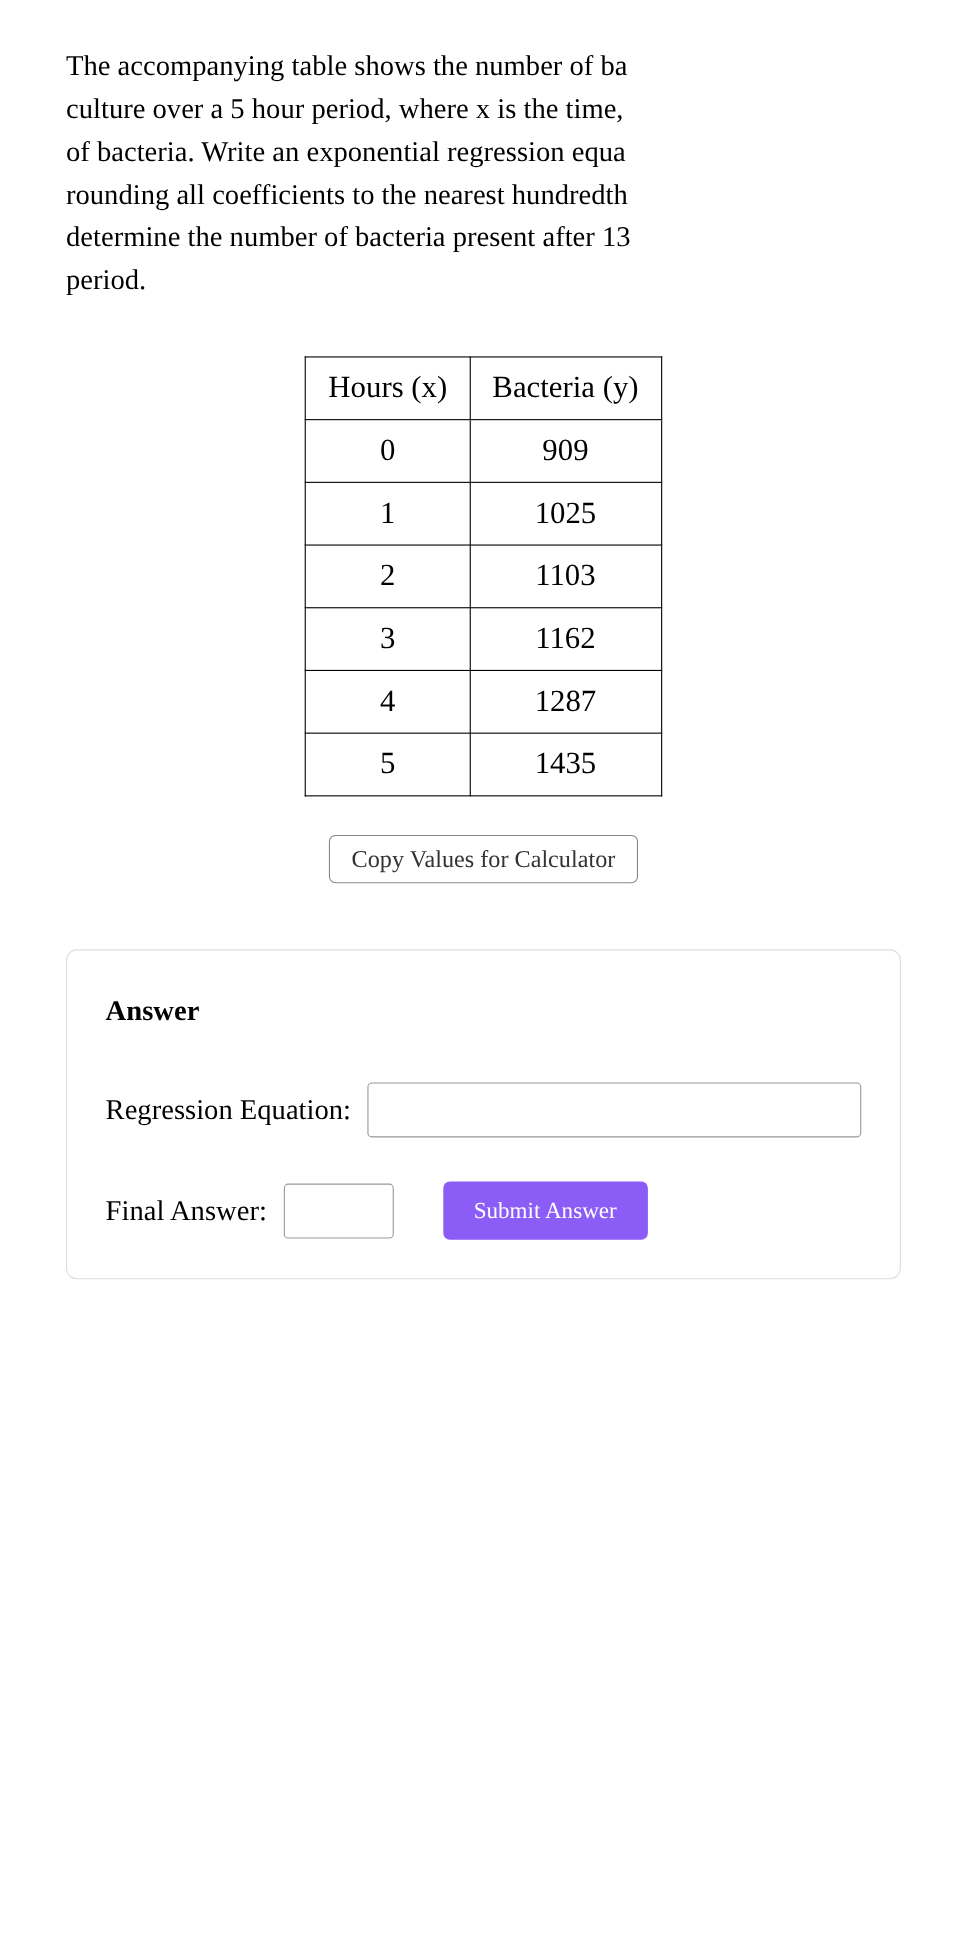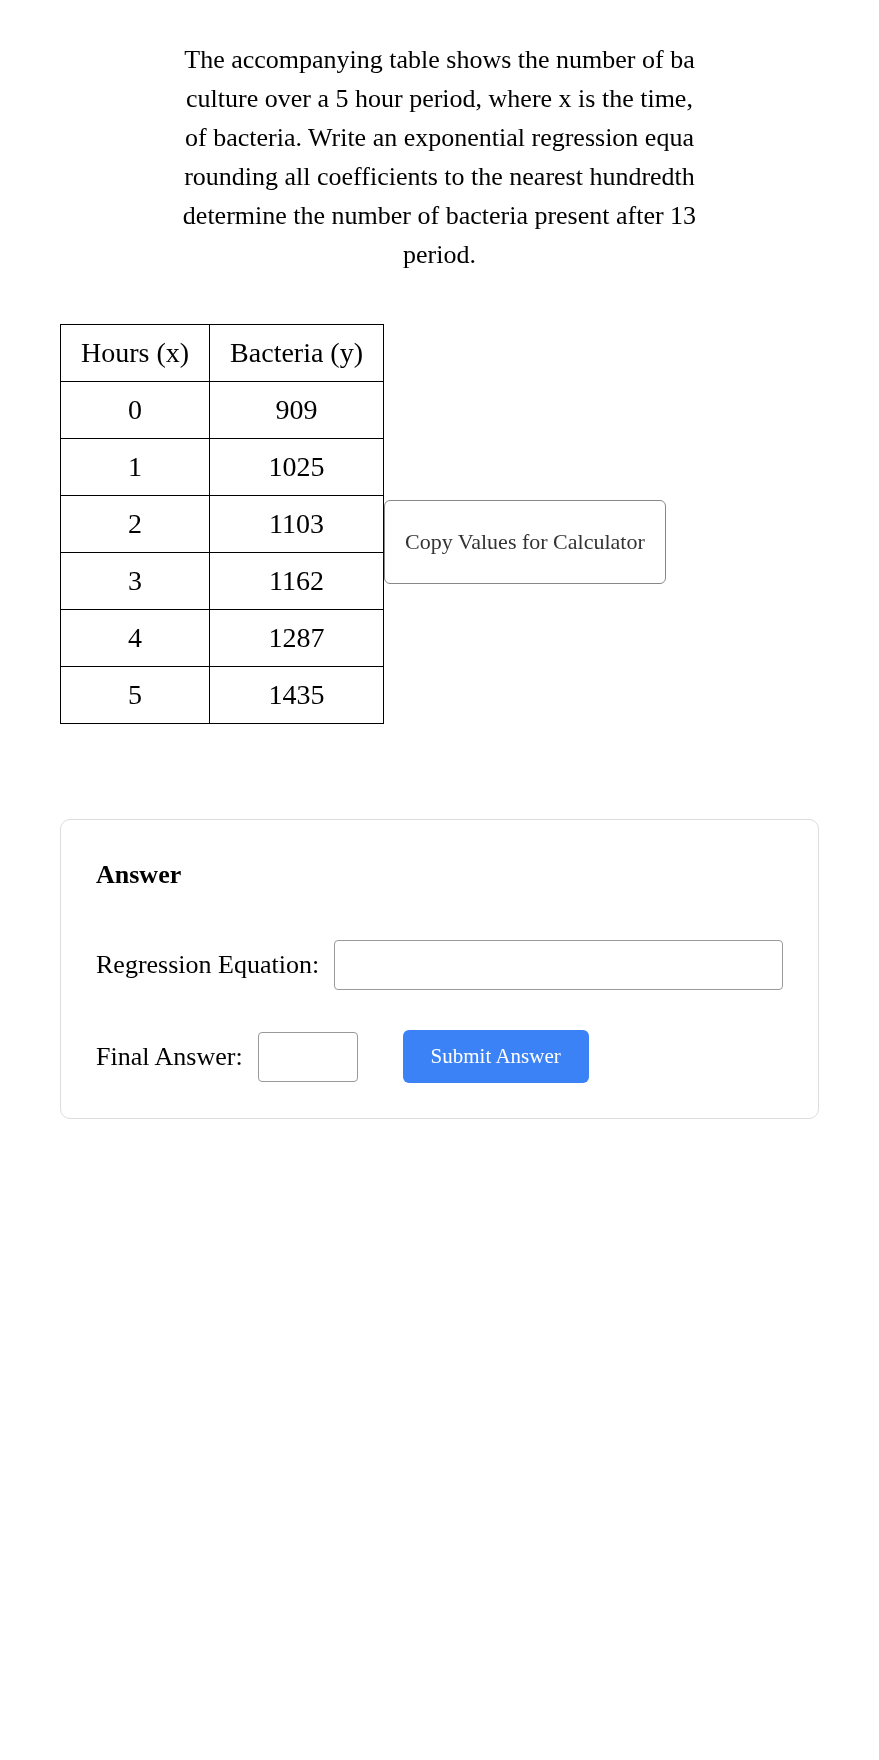--- a/index.html
+++ b/index.html
@@ -11,28 +11,29 @@
       font-family: Georgia, 'Times New Roman', serif;
       background: #ffffff;
       padding: 40px 60px;
       width: 879px;
       color: #000000;
     }
     .problem-text {
       font-size: 26px;
       line-height: 1.5;
       margin-bottom: 50px;
-      text-align: center;
     }
     .italic {
     }
     .table-container {
       display: flex;
+      flex-direction: column;
       align-items: center;
       margin-bottom: 60px;
+      justify-content: space-between;
     }
     table {
       border-collapse: collapse;
       font-family: 'Times New Roman', serif;
       font-size: 28px;
       margin-bottom: 35px;
     }
     th, td {
       border: 1px solid #000000;
       padding: 12px 20px;
@@ -44,21 +45,21 @@
     }
     .button-group {
       display: flex;
       flex-direction: column;
       gap: 15px;
       align-items: center;
     }
     .outline-btn {
       font-family: Georgia, serif;
       font-size: 22px;
-      padding: 28px 20px;
+      padding: 8px 20px;
       background: #ffffff;
       border: 1px solid #888888;
       border-radius: 6px;
       cursor: pointer;
       color: #333333;
     }
     .answer-section {
       border: 1px solid #dddddd;
       border-radius: 10px;
       padding: 40px 35px 35px 35px;
@@ -88,21 +89,21 @@
       font-family: Georgia, serif;
     }
     .input-long {
       flex: 1;
       min-width: 200px;
     }
     .input-short {
       width: 100px;
     }
     .submit-btn {
-      background: #3b82f6;
+      background: #8b5cf6;
       color: #ffffff;
       border: none;
       border-radius: 6px;
       padding: 14px 28px;
       font-size: 21px;
       font-family: Georgia, serif;
       cursor: pointer;
       margin-left: 30px;
     }
   </style>

